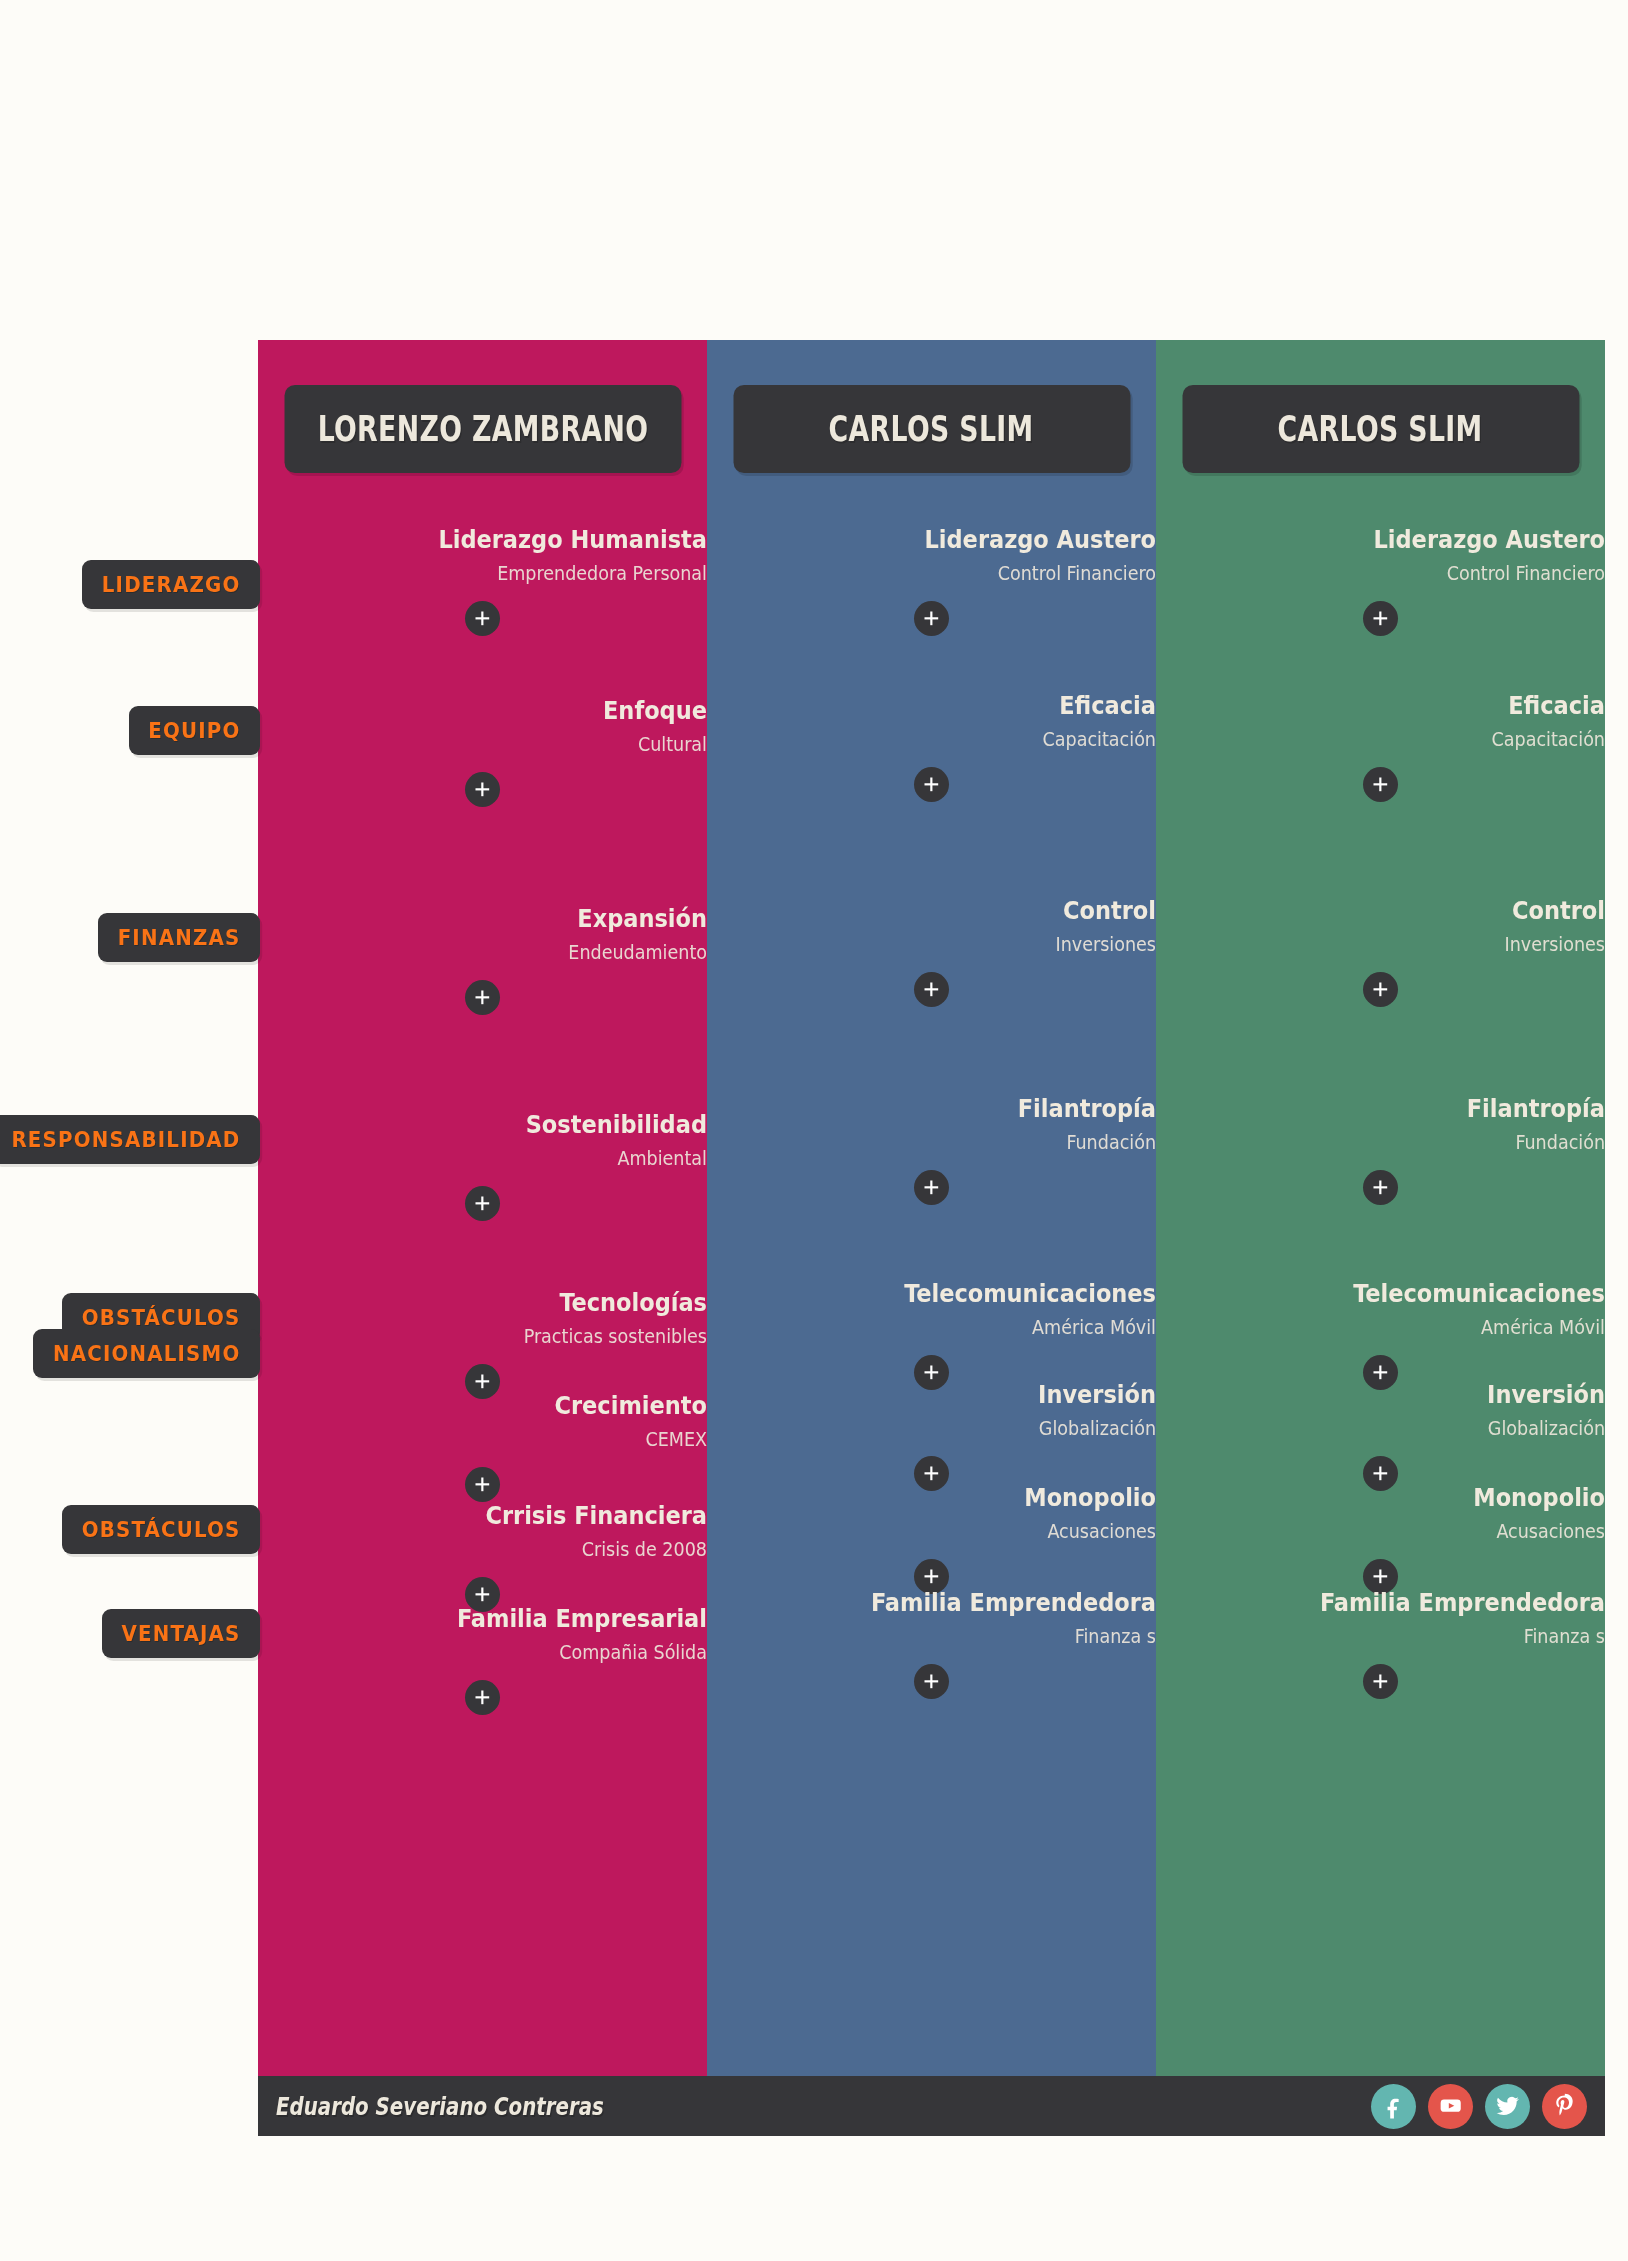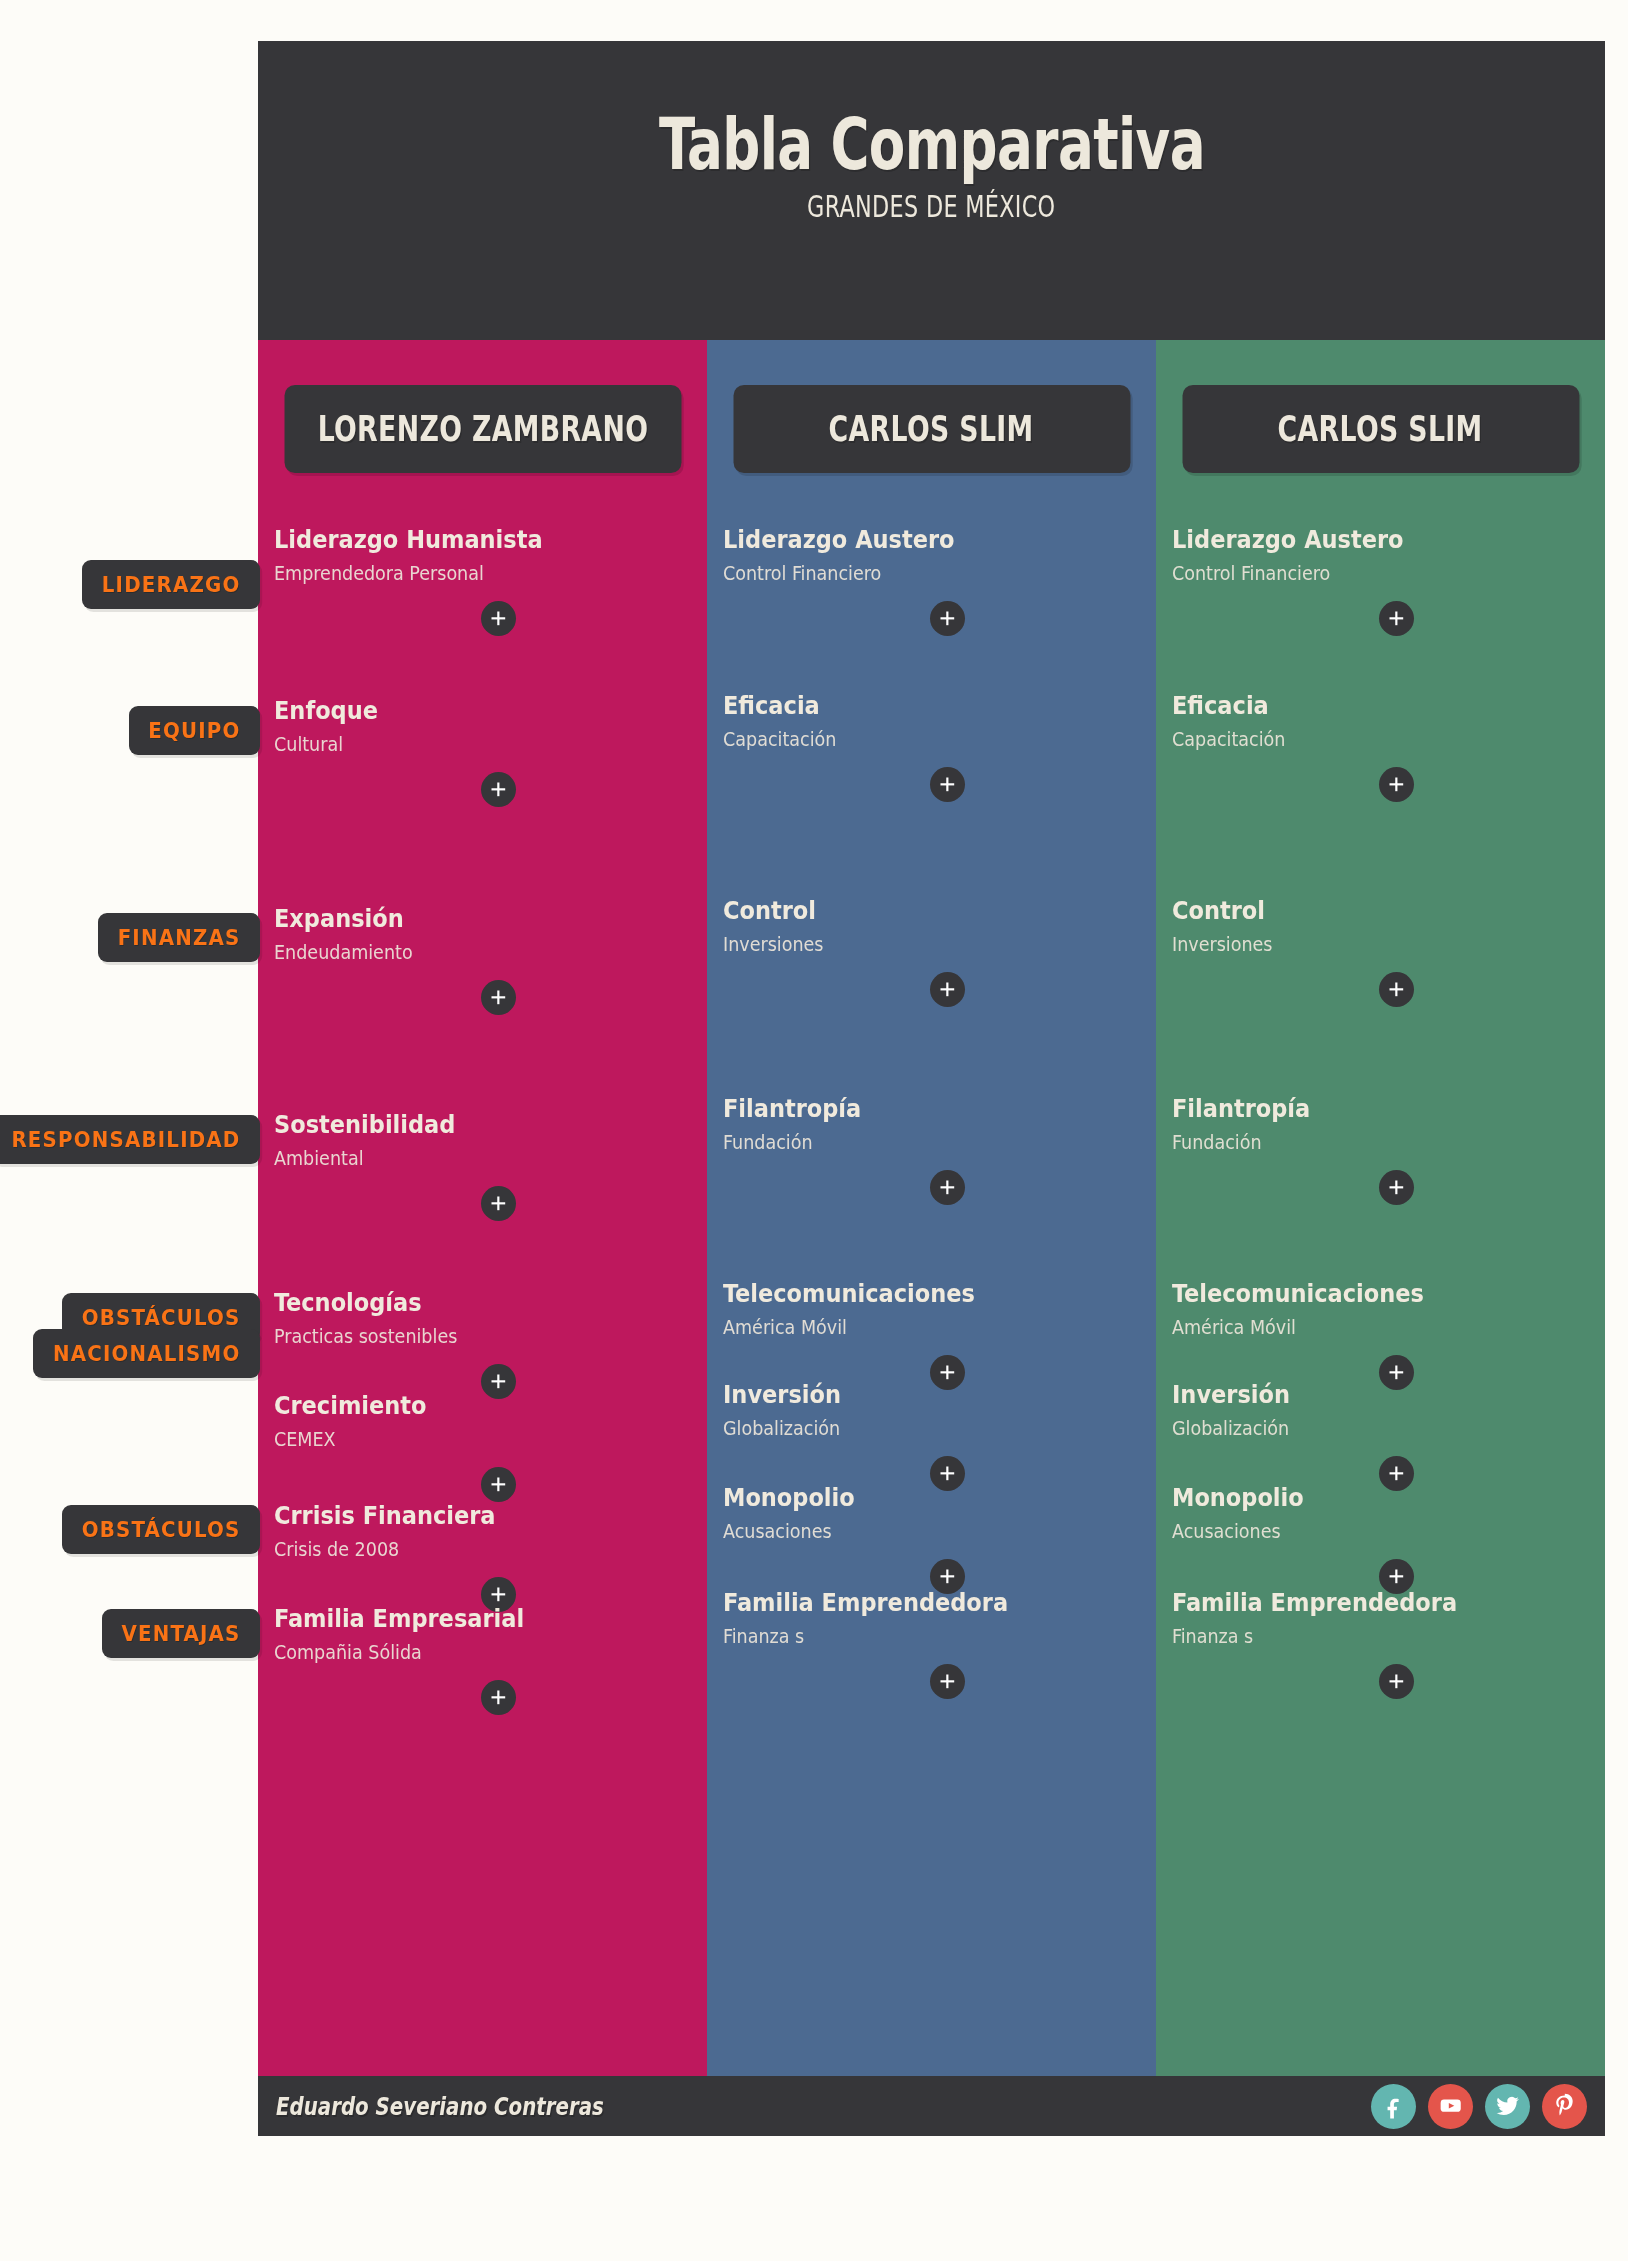--- a/index.html
+++ b/index.html
@@ -93,23 +93,23 @@
     text-shadow: 1.5px 1.5px 0 rgba(0,0,0,0.18);
   }
 
   .cells {
     position: absolute;
     left: 0; top: 187px;
     width: 100%;
   }
   .cell {
     position: absolute;
-    left: 16px;
+    left: 0;
     width: 100%;
-    text-align: left;
+    text-align: right;
   }
   .cell-title {
     font-size: 25px;
     font-weight: 700;
     color: #F0EADD;
     line-height: 1.05;
     white-space: nowrap;
   }
   .cell-sub {
     margin-top: 10.5px;
@@ -185,24 +185,20 @@
     justify-content: center;
   }
   .social svg { display: block; }
 </style>
 </head>
 <body>
 
 <div id="root">
   <div class="card">
 
-    <div class="header">
-      <div class="title">Tabla Comparativa</div>
-      <div class="subtitle">GRANDES DE MÉXICO</div>
-    </div>
 
     <div class="cols" id="cols">
         <div class="col c0" style="background: #be185d;">
           <div class="col-head">
             <div class="col-head-label">LORENZO ZAMBRANO</div>
           </div>
           <div class="cells">
             <div class="cell" style="top: 0px;">
               <div class="cell-title">Liderazgo Humanista</div>
               <div class="cell-sub">Emprendedora Personal</div>

